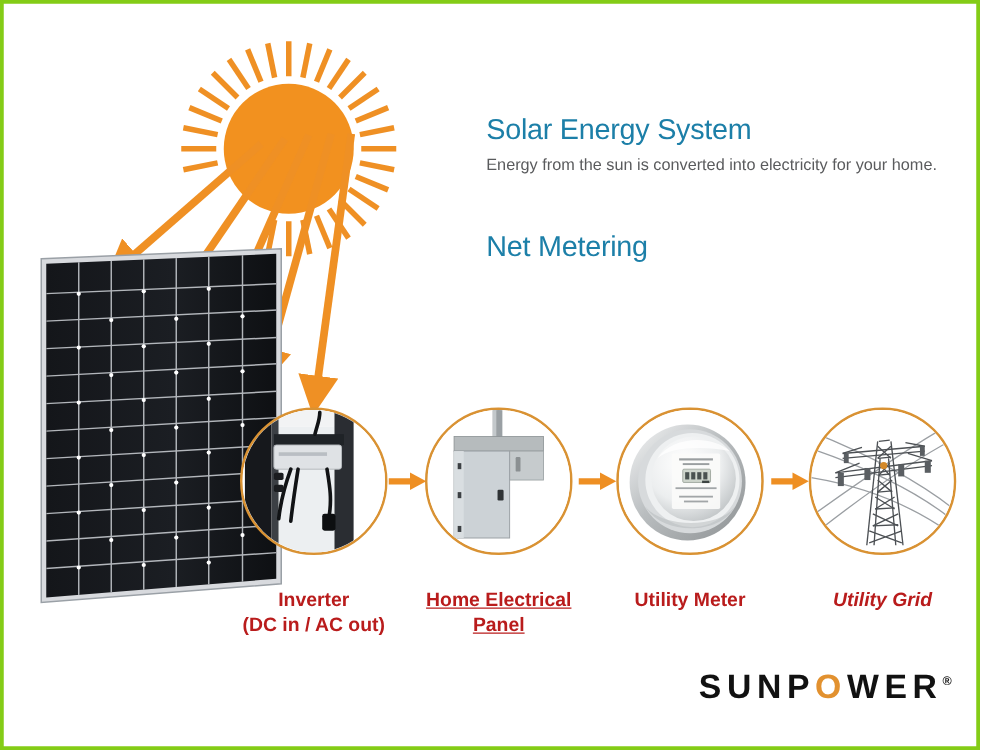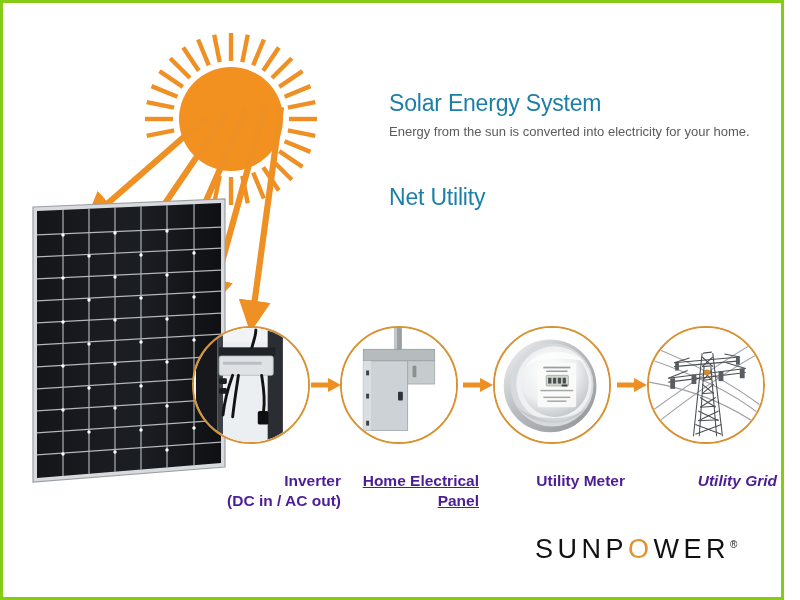--- a/index.html
+++ b/index.html
@@ -35,47 +35,47 @@
   .body-txt {
     color: #5a5b5d;
     font-size: 13px;
     line-height: 1.33;
     margin: 7px 0 0 0;
   }
 
   
   .node-label {
     position: absolute;
-    text-align: right;
-    color: #4c1d95;
+    text-align: center;
+    color: #b91c1c;
     font-size: 15.5px;
     font-weight: bold;
     line-height: 1.26;
     white-space: pre-line;
   }
 
   
   .node-circle {
     position: absolute;
     border-radius: 50%;
     border: 2.5px solid #d99233;
     overflow: hidden;
     background: #ffffff;
     box-sizing: border-box;
   }
 
   
   #logo {
     position: absolute;
-    left: 532px;
+    left: 556px;
     top: 531px;
     font-size: 27px;
     letter-spacing: 4.5px;
     color: #111111;
-    font-weight: normal;
+    font-weight: bold;
     white-space: nowrap;
   }
   #logo .o { color: #e2912f; }
   #logo .reg {
     font-size: 10px;
     vertical-align: super;
     letter-spacing: 0;
   }
 </style>
 </head>
@@ -205,21 +205,21 @@
       <circle cx="146" cy="257" r="1.7"></circle>
     </g>
   </svg>
 
   <div class="txt-block" style="top:88px;">
     <p class="hd">Solar Energy System</p>
     <p class="body-txt">Energy from the sun is converted into electricity for your home.</p>
   </div>
 
   <div class="txt-block" style="top:182px;">
-    <p class="hd">Net Utility</p>
+    <p class="hd">Net Metering</p>
   </div>
 
   <div class="node-circle" style="left:189px; top:323px; width:118px; height:118px;">
     <svg viewBox="0 0 118 118" style="width:100%;height:100%;display:block;">
       <rect x="0" y="0" width="118" height="118" fill="#ffffff"></rect>
 
       <rect x="2" y="0" width="22" height="118" fill="#16181c"></rect>
       <rect x="24" y="0" width="6" height="118" fill="#3c4045"></rect>
       <rect x="76" y="0" width="16" height="118" fill="#2a2d32"></rect>
       <rect x="30" y="0" width="46" height="14" fill="#f2f3f4"></rect>

